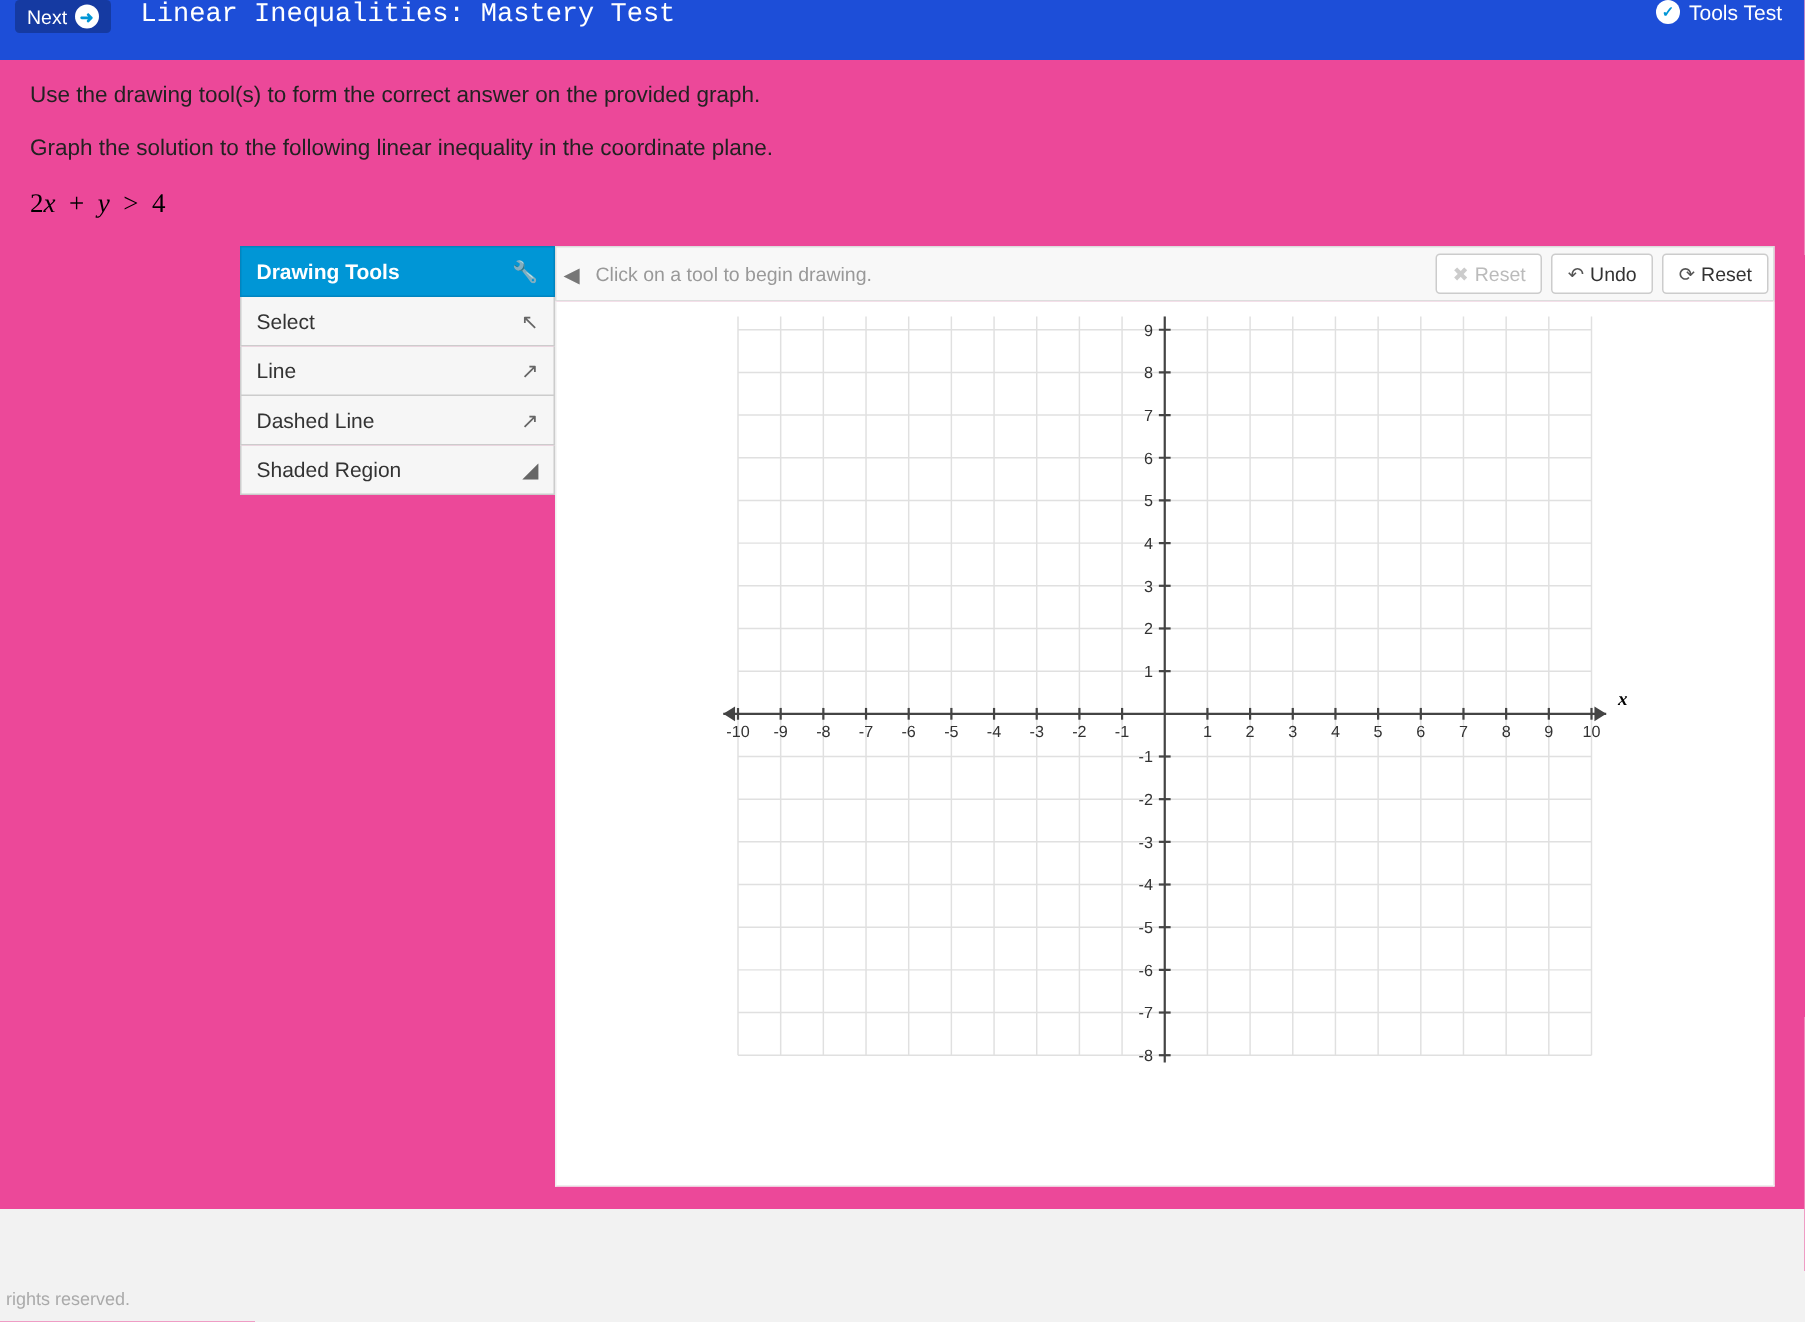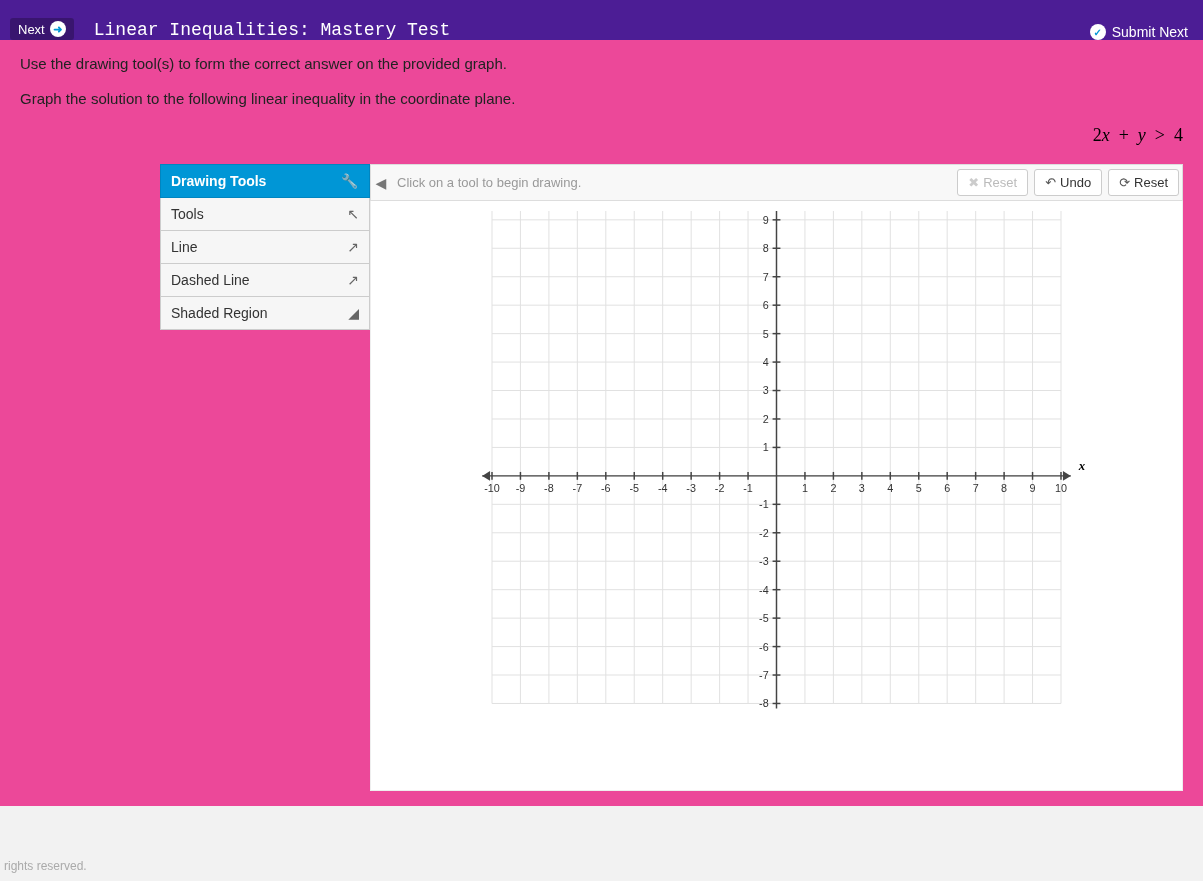--- a/index.html
+++ b/index.html
@@ -1,27 +1,27 @@
 <!DOCTYPE html>
 <html><head>
 <meta charset="utf-8">
 <style>
 * { margin: 0; padding: 0; box-sizing: border-box; }
 body { font-family: Arial, Helvetica, sans-serif; background: #f2f2f2; width: 1203px; height: 881px; overflow: hidden; position: relative; }
 
-.header-bar { background: #4c1d95; height: 40px; display: flex; align-items: flex-end; color: #fff; padding: 0 10px; }
+.header-bar { background: #1d4ed8; height: 40px; display: flex; align-items: flex-start; color: #fff; padding: 0 10px; }
 .header-bar .next-btn { background: rgba(0,0,0,0.25); padding: 3px 8px; border-radius: 3px; font-size: 13px; display: flex; align-items: center; gap: 5px; margin-right: 20px; }
 .header-bar .next-btn .circ { background: #fff; color: #0096d6; width: 16px; height: 16px; border-radius: 50%; display: inline-flex; align-items: center; justify-content: center; font-size: 11px; font-weight: bold; }
 .header-bar .title { font-size: 18px; font-weight: 300; flex: 1; font-family: Liberation Mono, monospace; }
 .header-bar .submit { display: flex; align-items: center; gap: 6px; font-size: 14px; margin-right: 5px; }
 .header-bar .submit .check { width: 16px; height: 16px; border-radius: 50%; background: #fff; color: #0096d6; display: inline-flex; align-items: center; justify-content: center; font-size: 10px; font-weight: bold; }
 
 .content { padding: 15px 20px; background: #ec4899; }
 .instr { font-size: 15px; color: #222; margin-bottom: 18px; }
-.inequality { text-align: right; font-family: 'Times New Roman', serif; font-size: 18px; margin: 10px 0 18px; }
+.inequality { text-align: left; font-family: 'Times New Roman', serif; font-size: 18px; margin: 10px 0 18px; }
 .inequality .var { font-style: italic; }
 
 .workspace { display: flex; margin-left: 140px; }
 .tools-panel { width: 210px; }
 .tools-header { background: #0096d6; color: #fff; font-weight: bold; font-size: 14px; padding: 8px 10px; display: flex; justify-content: space-between; border: 1px solid #0085c0; }
 .tool-item { background: #f6f6f6; border: 1px solid #ccc; border-top: none; padding: 8px 10px; font-size: 14px; color: #333; display: flex; justify-content: space-between; align-items: center; cursor: pointer; }
 .tool-item .ticon { color: #666; font-size: 14px; }
 
 .graph-area { flex: 1; }
 .toolbar { background: #f8f8f8; border: 1px solid #ddd; display: flex; align-items: center; height: 37px; }
@@ -45,39 +45,39 @@
 <body>
 
 <div class="header-bar">
   <div class="next-btn">
     <span>Next</span>
     <span class="circ">➜</span>
   </div>
   <div class="title">Linear Inequalities: Mastery Test</div>
   <div class="submit">
     <span class="check">✓</span>
-    <span>Submit Next</span>
+    <span>Tools Test</span>
   </div>
 </div>
 
 <div class="content">
   <p class="instr">Use the drawing tool(s) to form the correct answer on the provided graph.</p>
   <p class="instr">Graph the solution to the following linear inequality in the coordinate plane.</p>
   <div class="inequality">
     2<span class="var">x</span> &nbsp;+&nbsp; <span class="var">y</span> &nbsp;&gt;&nbsp; 4
   </div>
 
   <div class="workspace">
     <div class="tools-panel">
       <div class="tools-header">
         <span>Drawing Tools</span>
         <span>🔧</span>
       </div>
       <div class="tool-item">
-        <span>Tools</span>
+        <span>Select</span>
         <span class="ticon">↖</span>
       </div>
       <div class="tool-item">
         <span>Line</span>
         <span class="ticon">↗</span>
       </div>
       <div class="tool-item">
         <span>Dashed Line</span>
         <span class="ticon">↗</span>
       </div>

